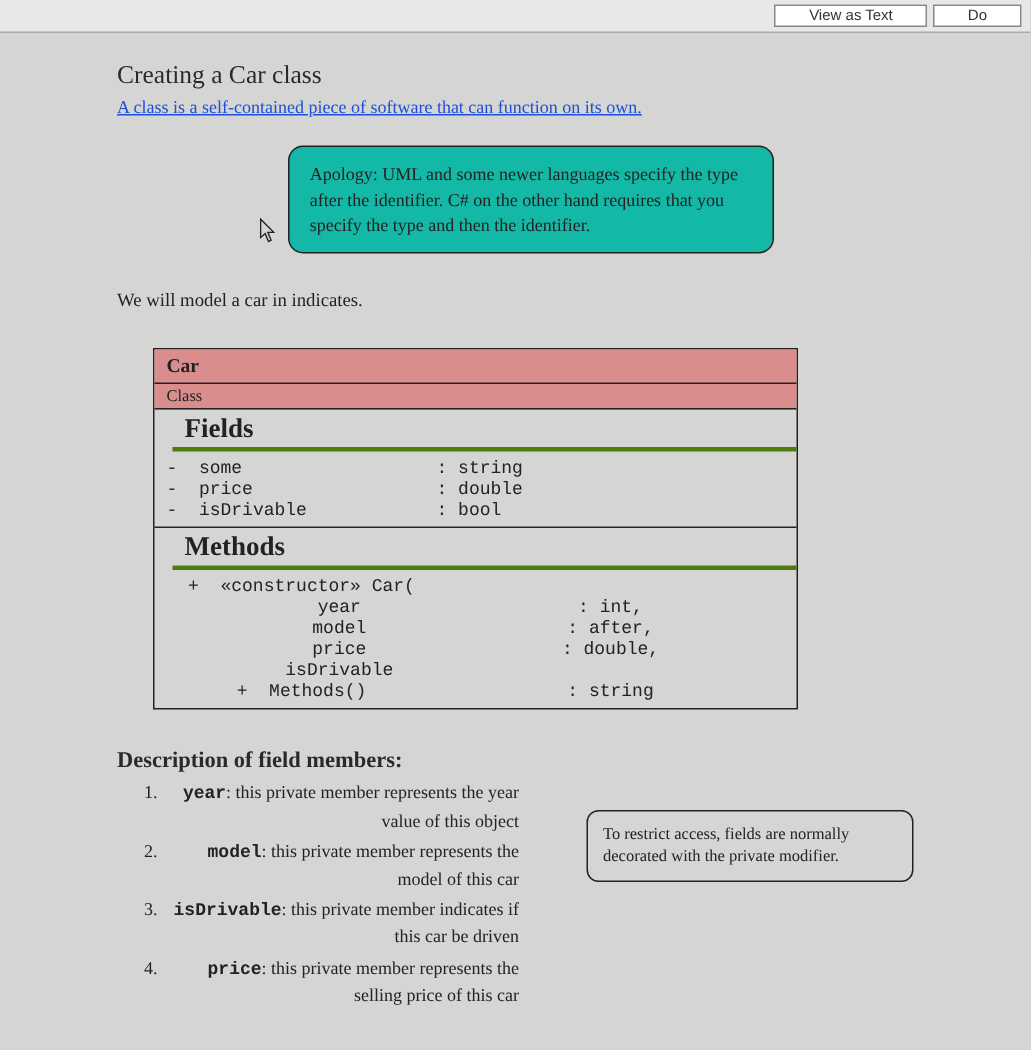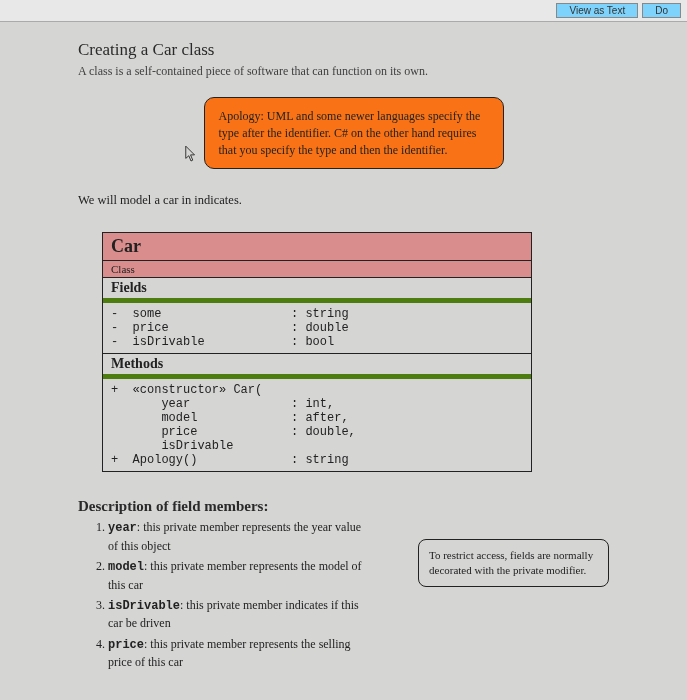--- a/index.html
+++ b/index.html
@@ -26,22 +26,22 @@
     font-size: 10px;
   }
   .toolbar .left-controls {
     display: flex;
     gap: 4px;
     margin-right: auto;
     align-items: center;
   }
   .tb-btn {
     border: 1px solid #888;
-    background: #7dd3fc;
-    padding: 1px 12px;
+    background: #ffffff;
+    padding: 1px 22px;
     font-size: 10px;
     color: #333;
     cursor: pointer;
   }
   .page {
     background: #d5d6d4;
     margin: 0 auto;
     width: 100%;
     height: calc(100% - 22px);
     padding: 18px 78px 10px 78px;
@@ -50,82 +50,84 @@
   h1 {
     font-family: Georgia, serif;
     font-weight: normal;
     font-size: 17px;
     margin: 0 0 4px 0;
     color: #2a2a2a;
   }
   .lead {
     font-size: 12px;
     margin: 0 0 18px 0;
-    color: #404040;
+    color: #1d4ed8;
+    text-decoration: underline;
   }
   .apology-row {
     display: flex;
     align-items: flex-end;
     justify-content: center;
     margin: 0 0 24px 0;
     position: relative;
   }
   .cursor-icon {
     width: 14px; height: 18px;
     margin-right: 6px;
     margin-bottom: 6px;
   }
   .callout {
     border: 1px solid #222;
     border-radius: 10px;
     padding: 10px 14px;
-    width: 300px;
+    width: 324px;
     font-size: 12px;
     line-height: 1.4;
-    background: #f97316;
+    background: #14b8a6;
   }
   .subtext {
     font-size: 12.5px;
     margin: 0 0 24px 0;
   }
   .uml {
     border: 1px solid #222;
     width: 430px;
     margin: 0 0 26px 24px;
     font-family: 'Courier New', monospace;
     font-size: 12px;
     background: #d5d6d4;
   }
   .uml .name {
     background: #d98d8d;
     border-bottom: 1px solid #222;
     padding: 3px 8px;
     font-family: Georgia, serif;
     font-weight: bold;
-    font-size: 18px;
+    font-size: 13px;
   }
   .uml .stereotype {
     background: #d98d8d;
     border-bottom: 1px solid #222;
     padding: 2px 8px;
     font-family: Georgia, serif;
     font-size: 11px;
   }
   .uml .section-head {
-    border-bottom: 5px solid #4d7c0f;
+    border-bottom: 3px solid #4d7c0f;
     padding: 2px 8px;
     font-family: Georgia, serif;
     font-weight: bold;
-    font-size: 14px;
+    font-size: 18px;
+    margin-left: 12px;
   }
   .uml .body {
     border-bottom: 1px solid #222;
     padding: 4px 8px 4px 8px;
   }
-  .uml .body.last { border-bottom: none; }
+  .uml .body.last { border-bottom: none; text-align: center; }
   .row {
     display: flex;
   }
   .row .left {
     width: 180px;
     white-space: pre;
   }
   .row .right {
     flex: 1;
     white-space: pre;
@@ -142,30 +144,30 @@
     gap: 18px;
     align-items: flex-start;
   }
   ol.desc {
     margin: 0;
     padding-left: 30px;
     font-size: 12px;
     line-height: 1.45;
     flex: 1;
   }
-  ol.desc li { margin-bottom: 3px; }
+  ol.desc li { margin-bottom: 3px; text-align: right; }
   ol.desc .term {
     font-family: 'Courier New', monospace;
     font-weight: bold;
   }
   .aside {
     border: 1px solid #222;
     border-radius: 8px;
     padding: 8px 10px;
-    width: 191px;
+    width: 218px;
     font-size: 11px;
     line-height: 1.35;
     margin-top: 20px;
     background: #d5d6d4;
     margin-left: 27px;
   }
 </style>
 </head>
 <body>
 
@@ -222,21 +224,21 @@
           <div class="right">: after,</div>
         </div>
         <div class="row">
           <div class="left">       price</div>
           <div class="right">: double,</div>
         </div>
         <div class="row">
           <div class="left">       isDrivable</div>
         </div>
         <div class="row">
-          <div class="left">+  Apology()</div>
+          <div class="left">+  Methods()</div>
           <div class="right">: string</div>
         </div>
       </div>
   </div>
 
   <h2>Description of field members:</h2>
   <div class="desc-wrap">
     <ol class="desc" id="desc-list">
         <li><span class="term">year</span><span>: this private member represents the year value of this object</span></li>
         <li><span class="term">model</span><span>: this private member represents the model of this car</span></li>

